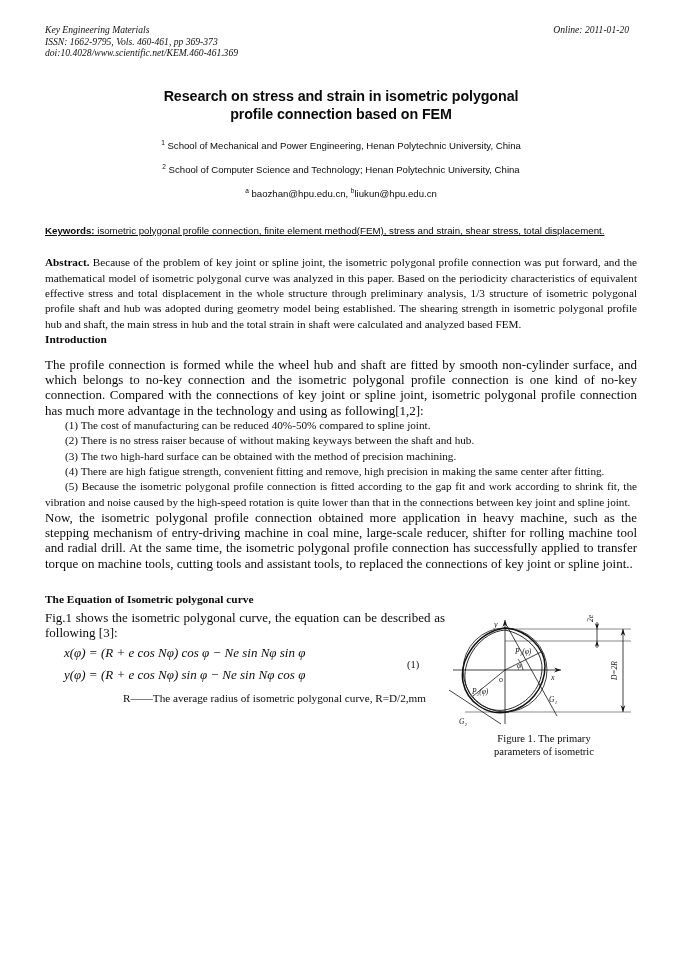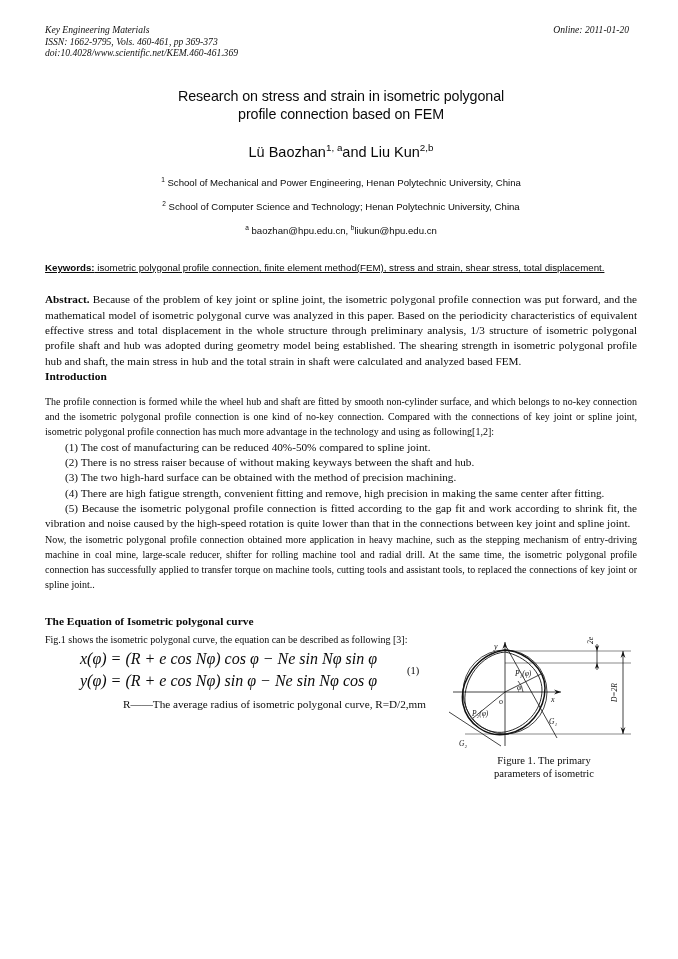--- a/index.html
+++ b/index.html
@@ -40,21 +40,21 @@
     font-style: italic;
     font-size: 9.6px;
   }
   .jhead .jline { white-space: nowrap; }
 
   
   .title {
     margin-top: 28px;
     text-align: center;
     font-family: "Liberation Sans", sans-serif;
-    font-weight: normal;
+    font-weight: bold;
     font-size: 14.3px;
     line-height: 18.5px;
     letter-spacing: -0.1px;
   }
   .authors {
     margin-top: 19px;
     text-align: center;
     font-family: "Liberation Sans", sans-serif;
     font-size: 14.5px;
     line-height: 18px;
@@ -100,21 +100,21 @@
   h2.sec {
     margin: 0;
     padding: 0;
     font-size: 11.4px;
     font-weight: bold;
     line-height: 15px;
   }
   .sec-intro { margin-top: 22px; }
   p.body {
     margin: 0;
-    font-size: 10px;
+    font-size: 13px;
     line-height: 15.3px;
     text-align: justify;
     text-indent: 0;
   }
   .listitem {
     margin: 0;
     font-size: 11.2px;
     line-height: 15.3px;
     text-align: justify;
     text-indent: 20px;
@@ -134,23 +134,23 @@
     line-height: 15.3px;
     text-align: justify;
   }
   .eqwrap {
     position: relative;
     margin-top: 4px;
     height: 44px;
   }
   .eq {
     position: absolute;
-    left: 35px;
+    left: 19px;
     font-family: "Liberation Serif", serif;
-    font-size: 16px;
+    font-size: 13px;
     white-space: nowrap;
   }
   .eq1 { top: 0; }
   .eq2 { top: 22px; }
   .eqnum {
     position: absolute;
     left: 362px;
     top: 12px;
     font-size: 10.5px;
   }
@@ -191,23 +191,20 @@
       <div class="jline">Key Engineering Materials</div>
       <div class="jline">ISSN: 1662-9795, Vols. 460-461, pp 369-373</div>
       <div class="jline">doi:10.4028/www.scientific.net/KEM.460-461.369</div>
     </div>
 
     <div class="title">
       <div>Research on stress and strain in isometric polygonal</div>
       <div>profile connection based on FEM</div>
     </div>
 
-    <div class="authors">
-      <span>Lü Baozhan</span><sup>1, a</sup><span>and </span><span>Liu Kun</span><sup>2,b</sup>
-    </div>
 
     <div class="affil">
       <sup>1</sup><span> School of Mechanical and Power Engineering, Henan Polytechnic University, China</span>
     </div>
     <div class="affil second">
       <sup>2</sup><span> School of Computer Science and Technology; Henan Polytechnic University, China</span>
     </div>
 
     <div class="emails">
       <sup>a</sup><span> baozhan@hpu.edu.cn, </span><sup>b</sup><span>liukun@hpu.edu.cn</span>

